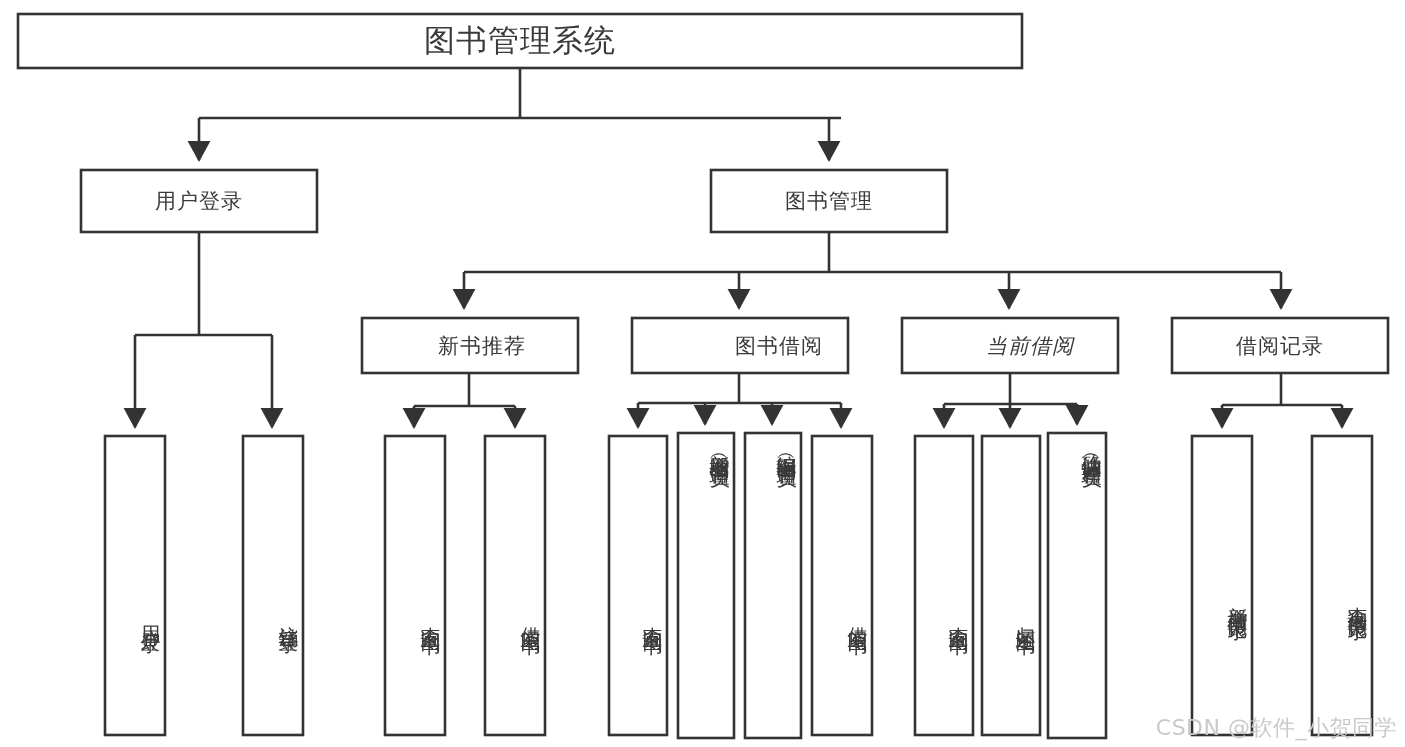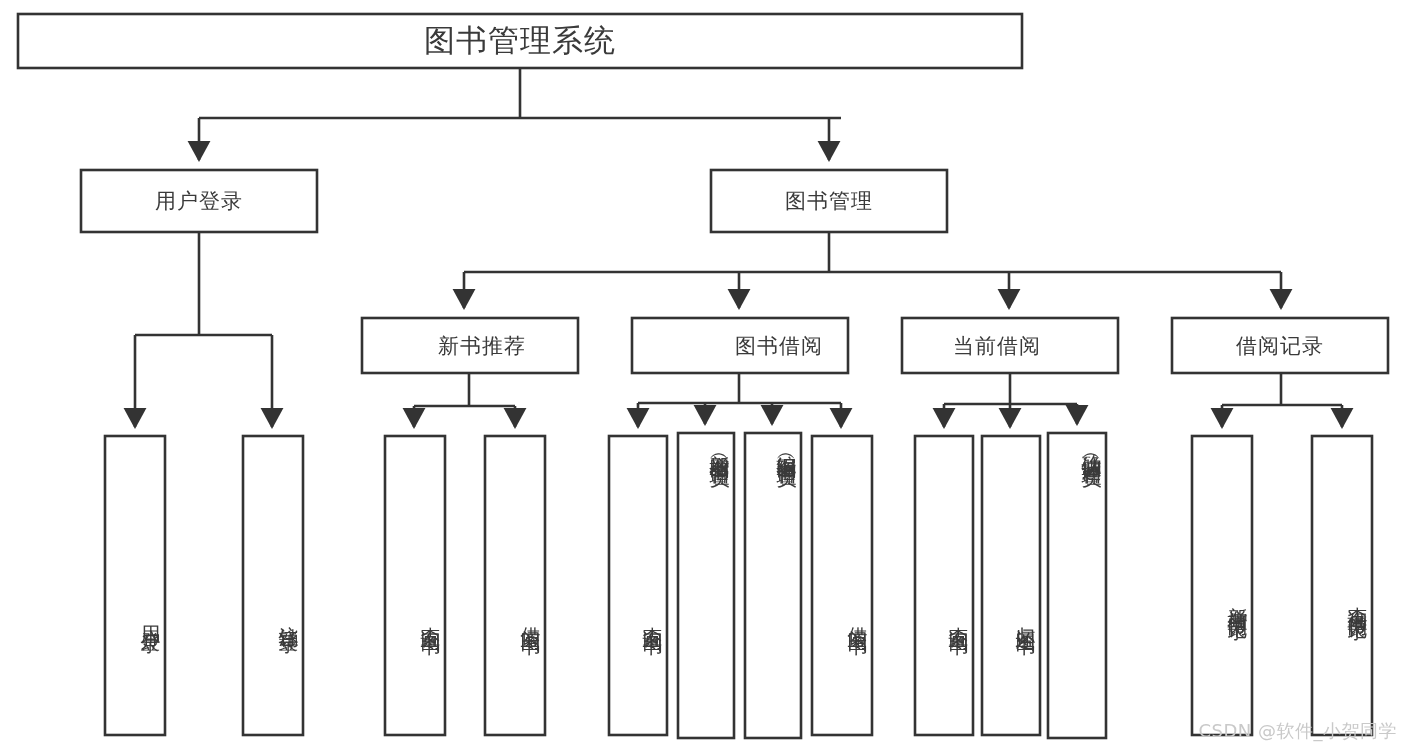--- a/index.html
+++ b/index.html
@@ -33,21 +33,21 @@
   }
   .node-label.vert.tall{
     align-items:flex-start;
     justify-content:flex-start;
     letter-spacing:2px;
   }
   #watermark{
     position:absolute;
     right:8px;
     bottom:4px;
-    font-size:18px;
+    font-size:22px;
     color:#c9c9c9;
     letter-spacing:0.5px;
     white-space:nowrap;
   }
 </style>
 </head>
 <body>
 
 <svg id="diagram" viewBox="0 0 1405 747">
   <defs>
@@ -125,21 +125,21 @@
   </g>
 </svg>
 
 <div class="node-label" style="left:18px;top:14px;width:1004px;height:54px;font-size:31px;">图书管理系统</div>
 
 <div class="node-label" style="left:81px;top:170px;width:236px;height:62px;">用户登录</div>
 <div class="node-label" style="left:711px;top:170px;width:236px;height:62px;border-radius:25px;">图书管理</div>
 
 <div class="node-label" style="left:362px;top:318px;width:240px;height:55px;">新书推荐</div>
 <div class="node-label" style="left:632px;top:318px;width:216px;height:55px;margin-left:39px;">图书借阅</div>
-<div class="node-label" style="left:899px;top:318px;width:196px;height:55px;">当前借阅</div>
+<div class="node-label" style="left:932px;top:318px;width:196px;height:55px;font-style:italic;">当前借阅</div>
 <div class="node-label" style="left:1172px;top:318px;width:216px;height:55px;">借阅记录</div>
 
 <div class="node-label vert" style="left:105px;top:436px;width:60px;height:299px;padding-top:60px;box-sizing:border-box;">用户登录</div>
 <div class="node-label vert" style="left:243px;top:436px;width:60px;height:299px;padding-top:60px;box-sizing:border-box;">注销登录</div>
 <div class="node-label vert" style="left:385px;top:436px;width:60px;height:299px;padding-top:62px;box-sizing:border-box;">查询图书</div>
 <div class="node-label vert" style="left:485px;top:436px;width:60px;height:299px;padding-top:62px;box-sizing:border-box;">借阅图书</div>
 <div class="node-label vert" style="left:609px;top:436px;width:58px;height:299px;padding-top:62px;box-sizing:border-box;">查询图书</div>
 <div class="node-label vert tall" style="left:678px;top:433px;width:56px;height:305px;padding-top:6px;box-sizing:border-box;">新增图书（管理员）</div>
 <div class="node-label vert tall" style="left:745px;top:433px;width:56px;height:305px;padding-top:6px;box-sizing:border-box;">编辑图书（管理员）</div>
 <div class="node-label vert" style="left:812px;top:436px;width:60px;height:299px;padding-top:62px;box-sizing:border-box;">借阅图书</div>

